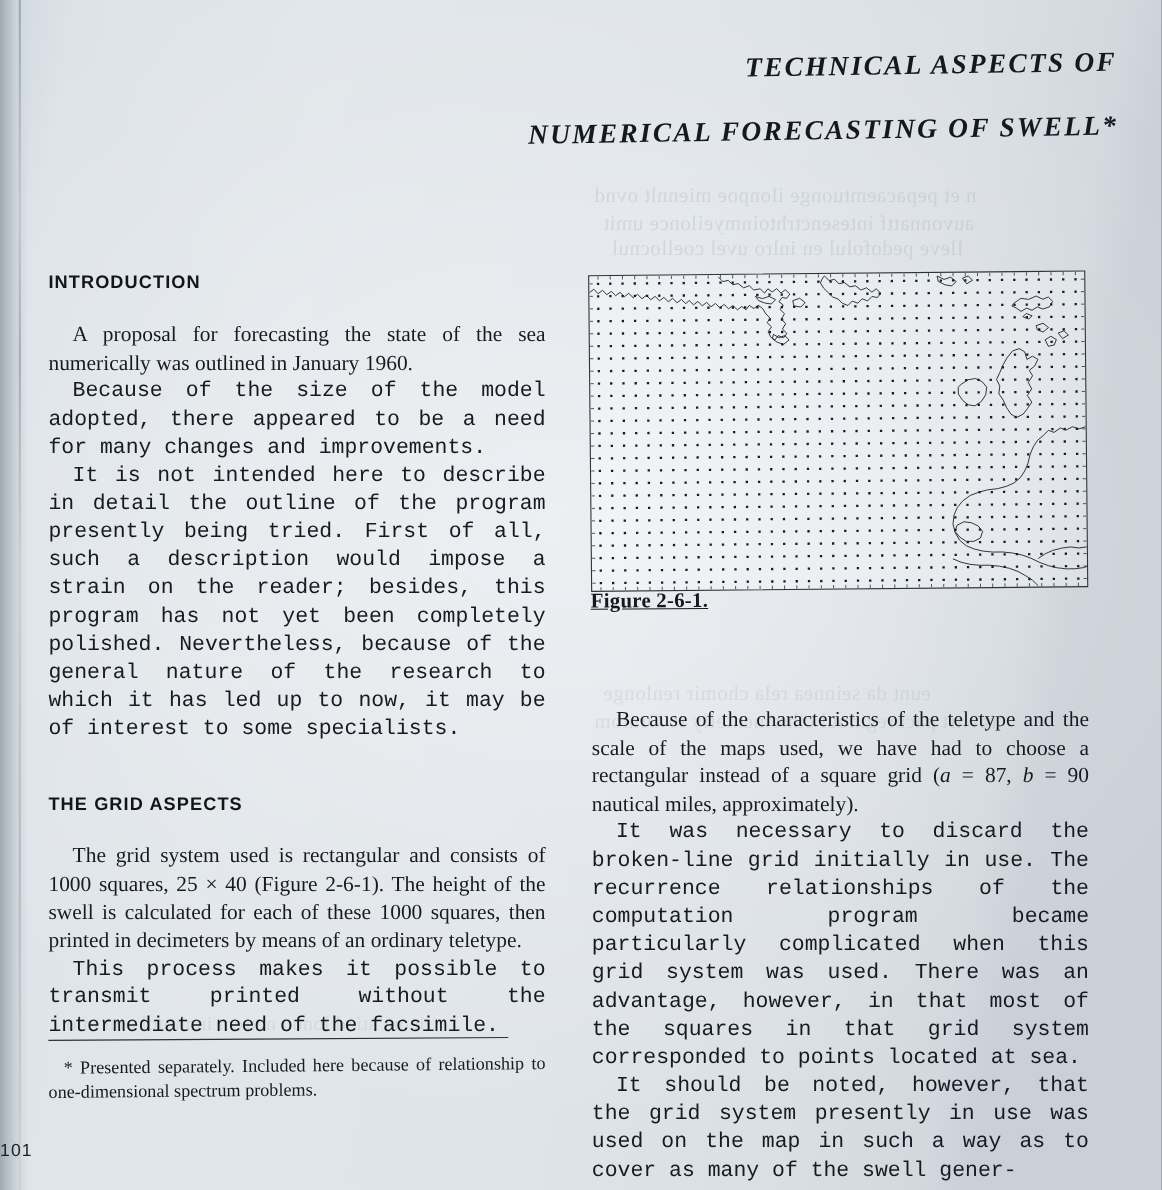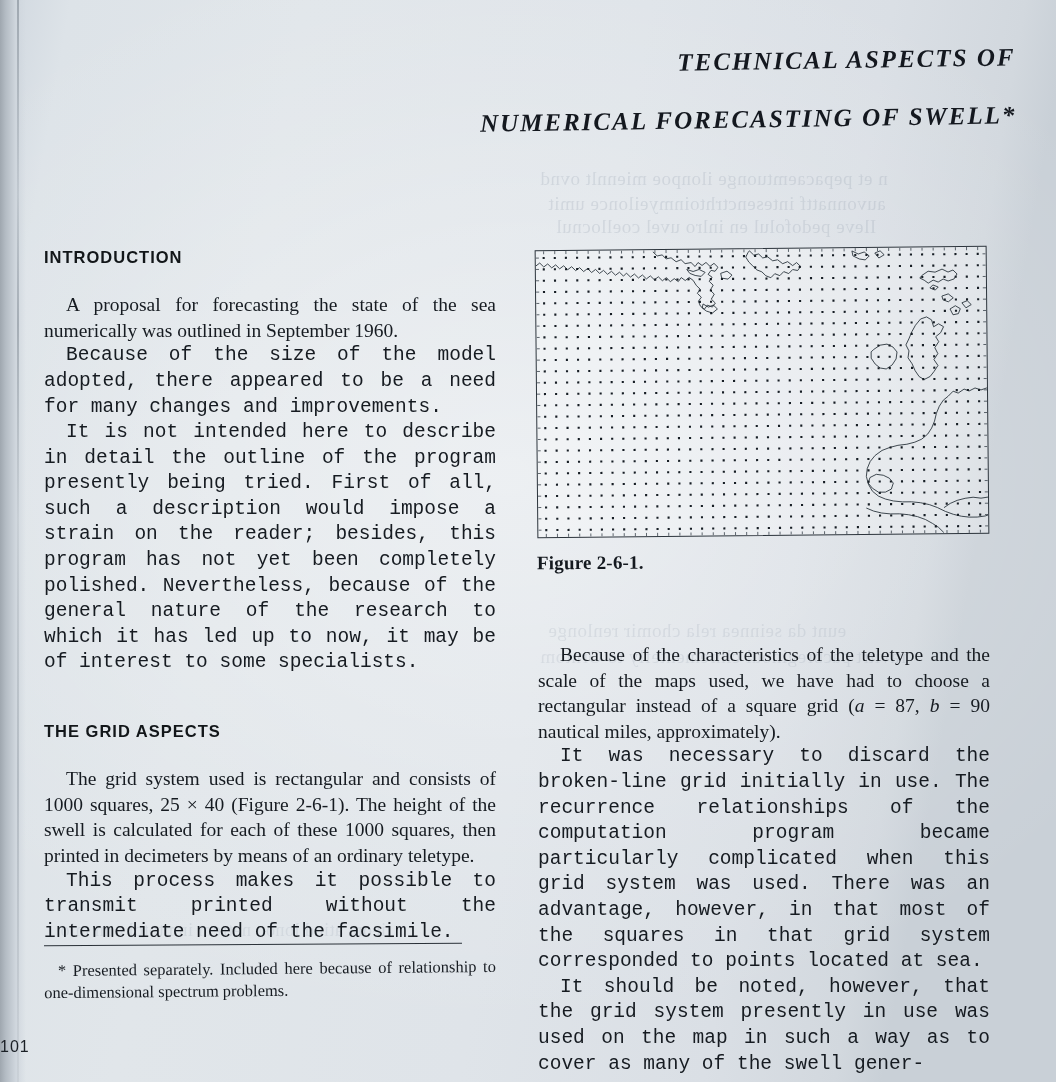--- a/index.html
+++ b/index.html
@@ -133,26 +133,27 @@
     inset: 0;
     border: 1.3px solid #2b333b;
     background: rgba(255,255,255,0.30);
     transform: rotate(-0.55deg);
     overflow: hidden;
   }
   #figure-svg { display: block; width: 100%; height: 100%; }
   #figure-caption {
     position: absolute;
     left: 537px;
-    top: 552px;
+    top: 536px;
     font-size: 19px;
     font-weight: bold;
     color: #14191f;
     letter-spacing: .2px;
     transform: rotate(-0.4deg);
+    text-decoration: underline;
   }
 
   
   #folio {
     position: absolute;
     left: 0;
     top: 1038px;
     width: 1020px;
     text-align: left;
     font-family: "Liberation Sans", sans-serif;
@@ -176,21 +177,21 @@
   <div class="bleed" style="left:540px; top:646px; font-size:19px; opacity:.17;">ravitrt pacbreginoul clhrementefly to Orntom</div>
   <div class="bleed" style="left:60px; top:920px; font-size:18px; opacity:.16;">tieom atind lonon netrem inmtotol onn mio</div>
 
   <div id="runhead">
     <div class="rh-line l1">TECHNICAL ASPECTS OF</div>
     <div class="rh-line l2">NUMERICAL FORECASTING OF SWELL*</div>
   </div>
 
   <div class="col" id="col-left">
     <h2 class="sec">INTRODUCTION</h2>
-    <p class="body">A proposal for forecasting the state of the sea numerically was outlined in September 1960.</p>
+    <p class="body">A proposal for forecasting the state of the sea numerically was outlined in January 1960.</p>
     <p class="body">Because of the size of the model adopted, there appeared to be a need for many changes and improvements.</p>
     <p class="body gapafter">It is not intended here to describe in detail the outline of the program presently being tried. First of all, such a description would impose a strain on the reader; besides, this program has not yet been completely polished. Nevertheless, because of the general nature of the research to which it has led up to now, it may be of interest to some specialists.</p>
     <h2 class="sec">THE GRID ASPECTS</h2>
     <p class="body">The grid system used is rectangular and consists of 1000 squares, 25 × 40 (Figure 2-6-1). The height of the swell is calculated for each of these 1000 squares, then printed in decimeters by means of an ordinary teletype.</p>
     <p class="body">This process makes it possible to transmit printed without the intermediate need of the facsimile.</p>
   </div>
 
   <div id="footnote-rule"></div>
   <div id="footnote">
     <span>*</span><span>&nbsp;</span><span>Presented separately.  Included here because of relationship to one-dimensional spectrum problems.</span>

